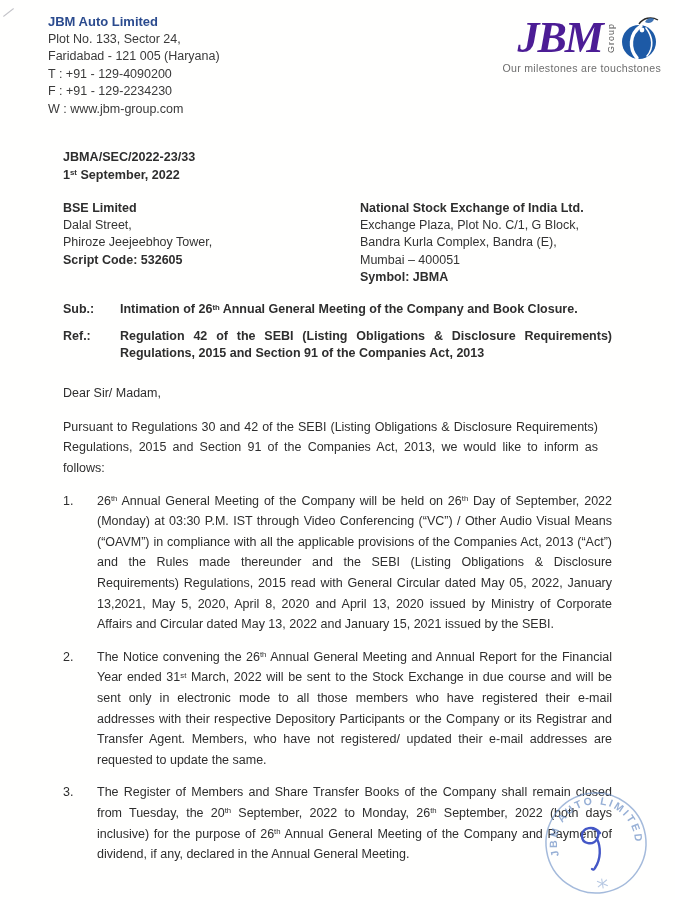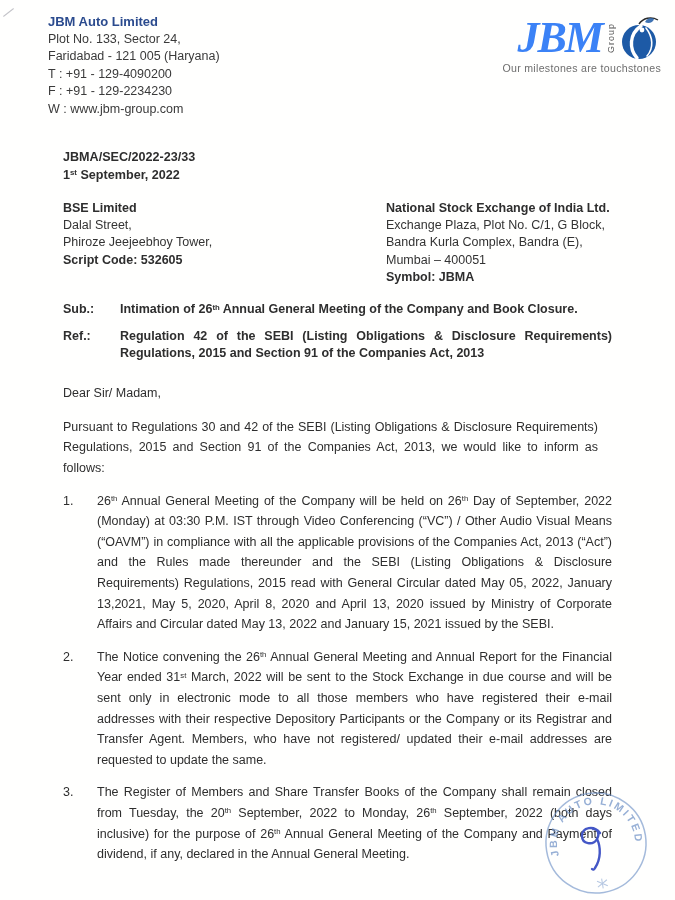--- a/index.html
+++ b/index.html
@@ -33,40 +33,40 @@
     padding: 13px 14px 0 48px;
   }
   .company { font-size: 13px; font-weight: bold; color: var(--brand_blue); line-height: 18px; }
   .lh-line { font-size: 12.5px; color: #3a3a3a; line-height: 17.4px; }
 
   .lh-logo { display: flex; flex-direction: column; align-items: flex-end; padding-top: 2px; }
   .logo-row { display: flex; align-items: flex-start; }
   .logo-wordmark {
     font-family: "Liberation Serif", "DejaVu Serif", serif;
     font-style: italic; font-weight: 600;
-    font-size: 44px; line-height: 46px; color: #3b82f6; letter-spacing: -2px;
+    font-size: 44px; line-height: 46px; color: #4c1d95; letter-spacing: -2px;
   }
   .logo-group {
     writing-mode: vertical-rl; transform: rotate(180deg);
     font-size: 9px; color: #555; letter-spacing: 1px;
     height: 42px; margin: 2px 1px 0 4px; text-align: center;
   }
   .logo-globe { width: 42px; height: 46px; margin-left: 2px; }
   .logo-tagline {
     font-size: 10.6px; color: var(--muted); margin-top: 1px; letter-spacing: 0.3px;
     align-self: stretch; text-align: right; width: 168px;
   }
 
   
   .meta { margin: 31px 63px 16px 63px; }
   .ref-no, .date { font-size: 12.6px; font-weight: bold; line-height: 17.5px; }
   .listing-dept { text-align: center; font-size: 12.6px; font-weight: bold; margin-top: 7px; }
 
   
-  .recipients { display: flex; margin: 7px 63px 0 63px; gap: 26px; }
+  .recipients { display: flex; margin: 7px 63px 0 63px; }
   .recipient-left { width: 297px; flex: 0 0 297px; }
   .recipient-right { flex: 1; }
   .recipient-name { font-size: 12.5px; font-weight: bold; line-height: 17.2px; }
   .recipient-line { font-size: 12.5px; line-height: 17.2px; color: #333; }
   .recipient-code { font-size: 12.5px; font-weight: bold; line-height: 17.2px; }
 
   
   .labeled-row { display: flex; margin: 0 63px; font-weight: bold; font-size: 12.5px; }
   .subject-row { margin-top: 15px; }
   .ref-row { margin-top: 9px; }

